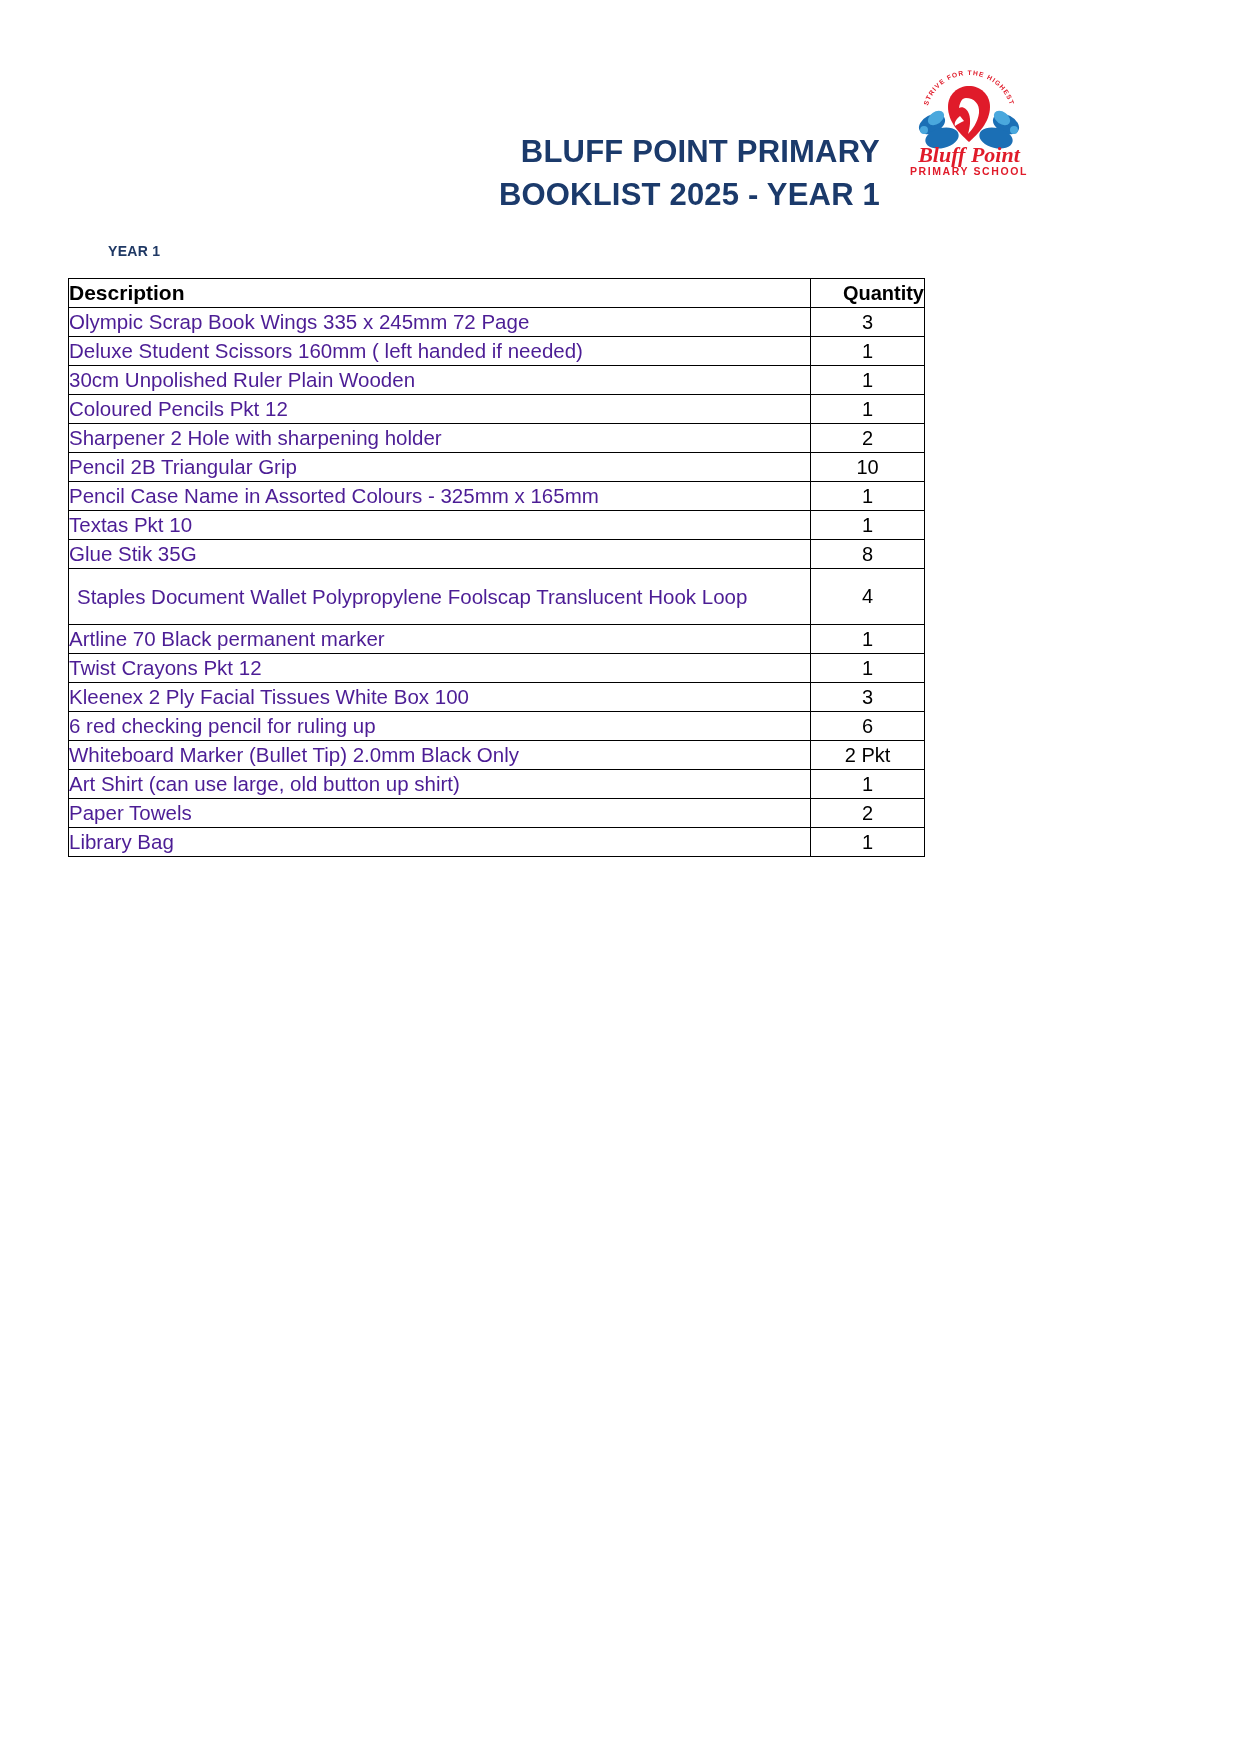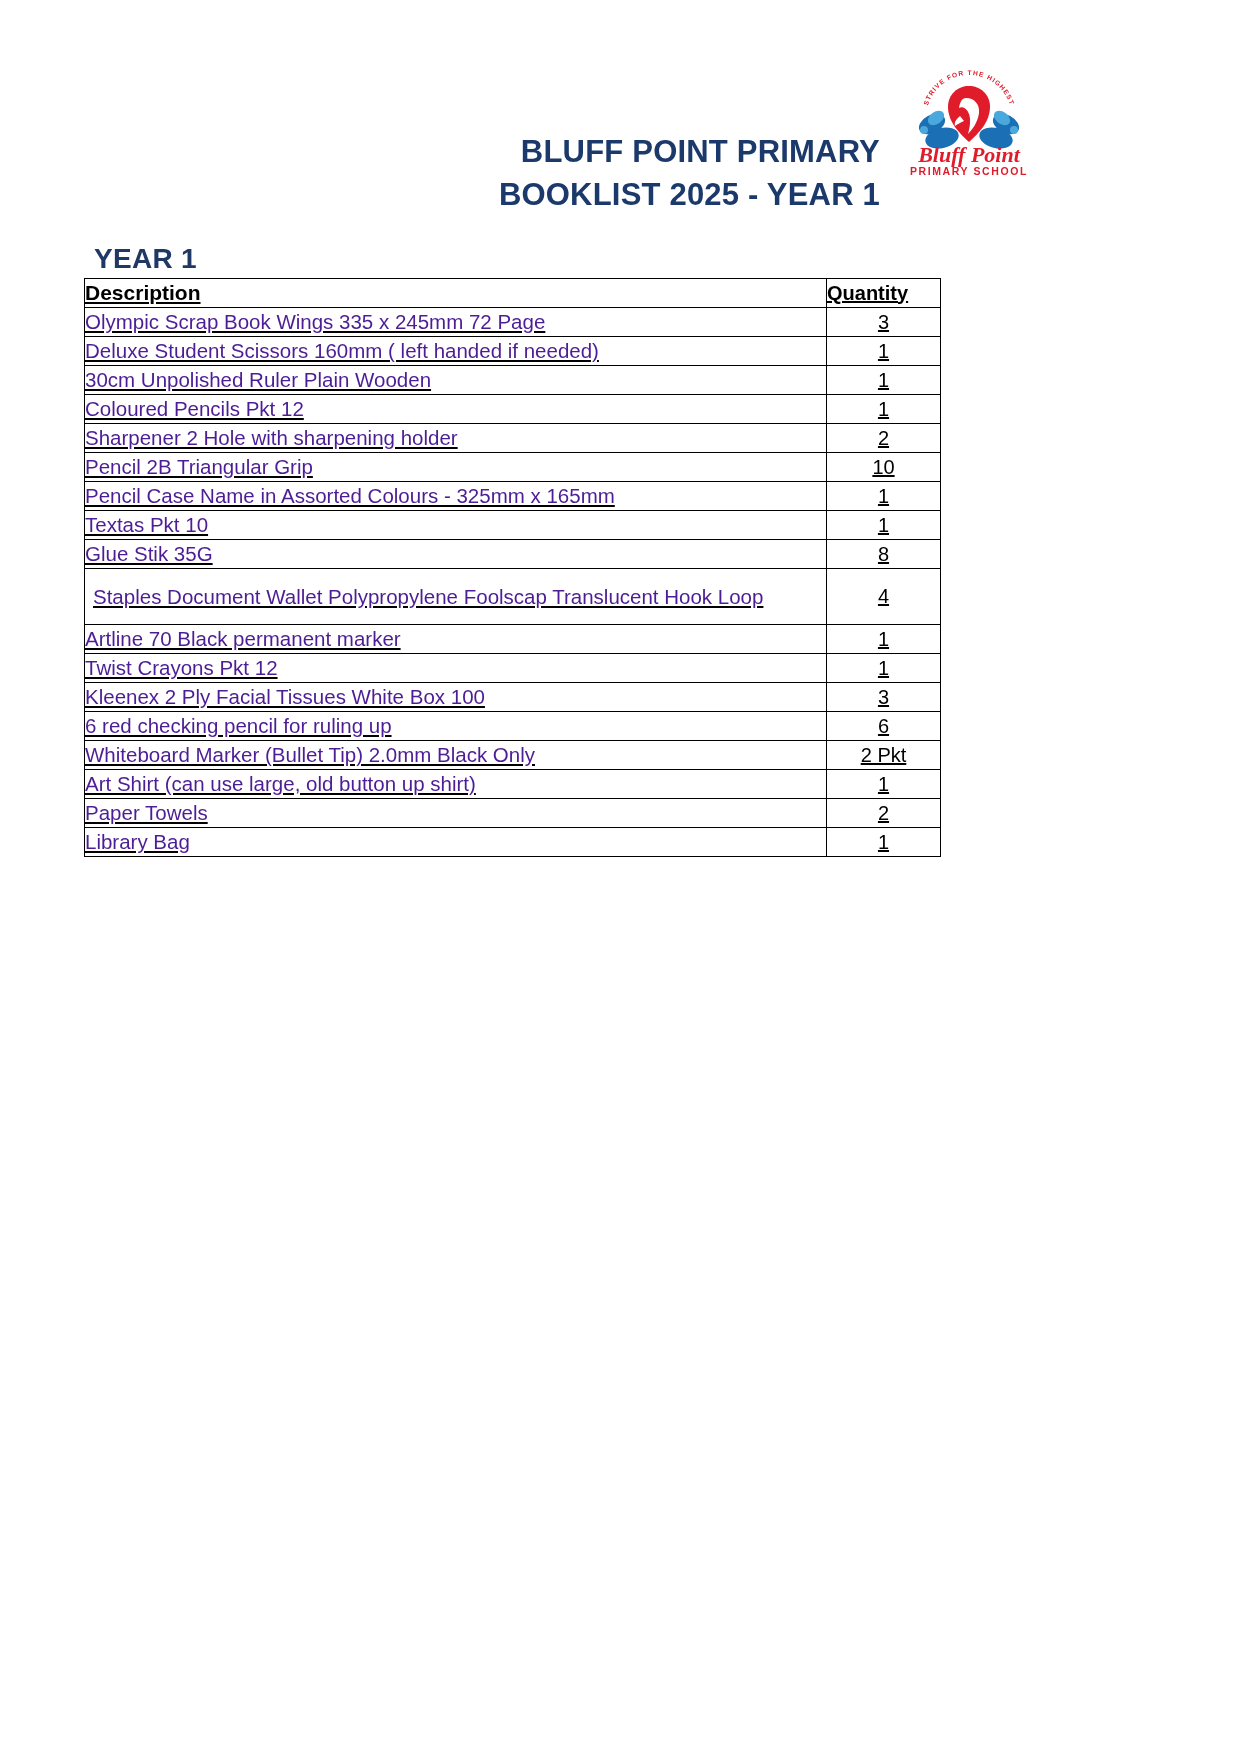--- a/index.html
+++ b/index.html
@@ -42,35 +42,34 @@
     font-family: "Liberation Sans", sans-serif;
     font-weight: bold;
     font-size: 31px;
     line-height: 43px;
     letter-spacing: 0.2px;
   }
   .doc-title .line2 { display: block; }
 
   .section-label {
     position: absolute;
-    left: 94px;
+    left: 108px;
     top: 243px;
     color: #1f3864;
     font-weight: bold;
-    font-size: 28px;
+    font-size: 14px;
     letter-spacing: 0.3px;
   }
 
   
   .booklist-wrap {
     position: absolute;
-    left: 84px;
+    left: 68px;
     top: 278px;
     width: 856px;
-    text-decoration: underline;
   }
   table.booklist {
     border-collapse: collapse;
     width: 856px;
     table-layout: fixed;
   }
   table.booklist td, table.booklist th {
     border: 1.6px solid #000000;
     padding: 0;
     vertical-align: middle;
@@ -81,21 +80,21 @@
   th.desc-head {
     text-align: left;
     padding: 9px 12px 10px 12px;
     font-family: "Liberation Sans", sans-serif;
     font-weight: bold;
     font-size: 21px;
     color: #000000;
     height: 28px;
   }
   th.qty-head {
-    text-align: left;
+    text-align: right;
     padding: 9px 6px 10px 6px;
     font-family: "Liberation Sans", sans-serif;
     font-weight: bold;
     font-size: 20px;
     color: #000000;
   }
 
   td.desc {
     text-align: left;
     padding: 9px 12px 10px 12px;

